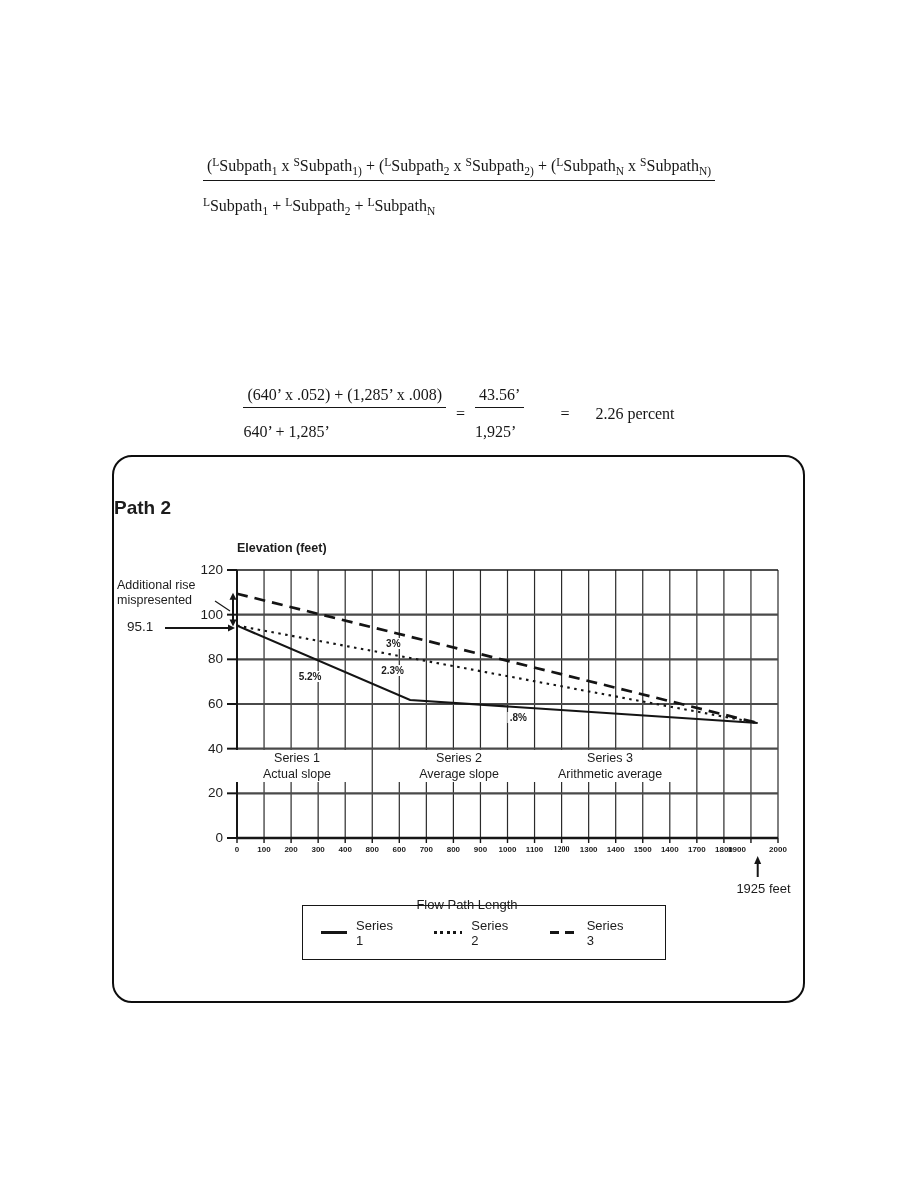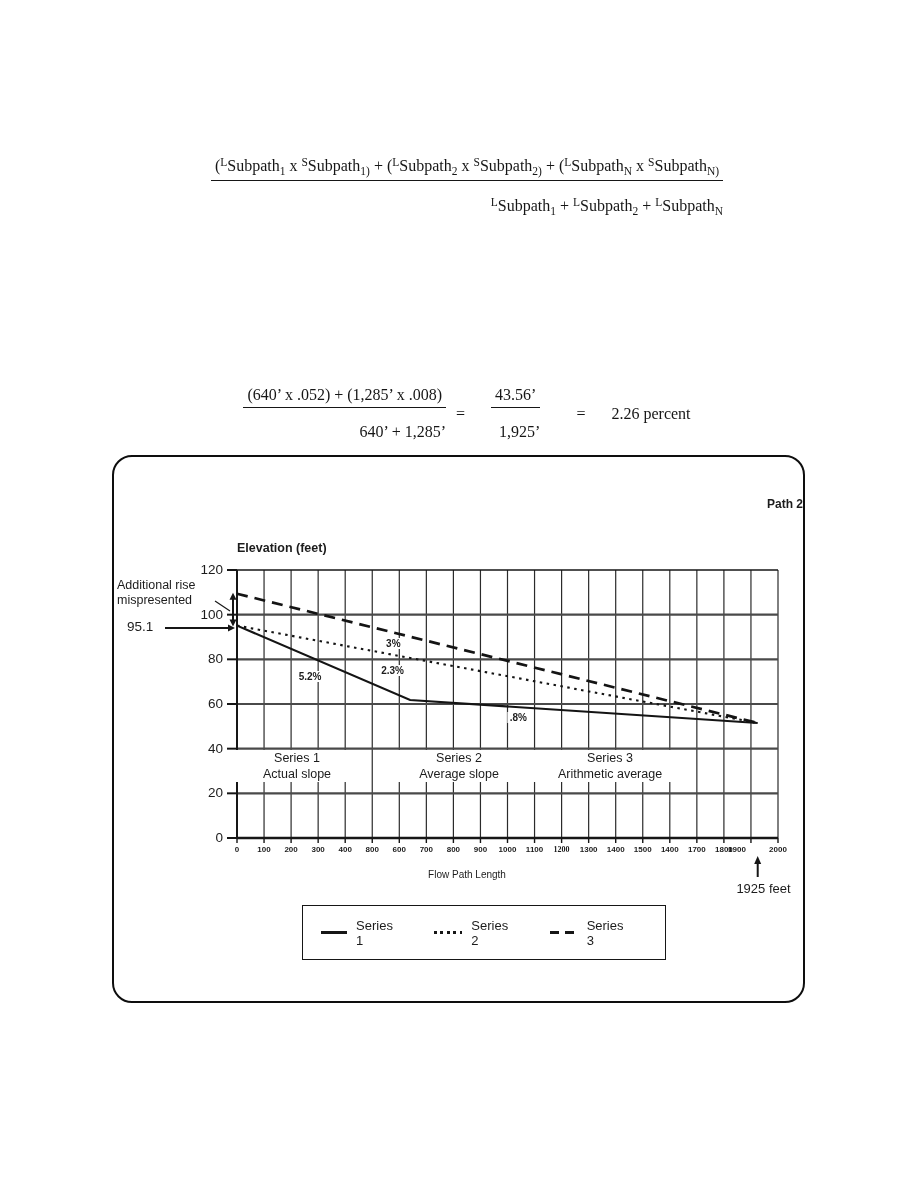--- a/index.html
+++ b/index.html
@@ -3,38 +3,38 @@
 <meta charset="utf-8">
 <style>
   html,body{margin:0;padding:0;background:#ffffff;}
   .page{position:relative;width:918px;height:1188px;background:#fff;overflow:hidden;
         font-family:"Liberation Serif", serif;color:#161616;}
 
   
   .formula{position:absolute;left:0;right:0;display:flex;justify-content:center;align-items:center;}
   .formula-1{top:156px;font-size:16px;}
   .formula-2{top:386px;font-size:16px;}
-  .frac{display:inline-block;text-align:right;margin-left:16px;}
+  .frac{display:inline-block;text-align:left;}
   .frac .num{border-bottom:1.6px solid #161616;padding:0 4px 3px 4px;}
   .frac .den{padding-top:15px;}
   .fsup{font-size:11.5px;vertical-align:4.5px;}
   .fsub{font-size:11.5px;vertical-align:-4px;}
   .eq{margin:0 10px;}
   .eq2{margin:0 26px 0 36px;}
 
   
   .figure-box{position:absolute;left:112px;top:455px;width:693px;height:548px;
               box-sizing:border-box;border:2.5px solid #0e0e0e;border-radius:20px;
               font-family:"Liberation Sans", sans-serif;color:#1c1c1c;}
   .figure-box svg{position:absolute;left:0;top:0;}
 
-  .chart-title{position:absolute;left:0;right:0;top:40px;text-align:right;
-               font-size:12px;font-weight:bold;}
+  .chart-title{position:absolute;left:0;right:0;top:40px;text-align:left;
+               font-size:19px;font-weight:bold;}
   .y-axis-title{position:absolute;left:123px;top:84px;font-size:12.5px;font-weight:bold;}
-  .x-axis-title{position:absolute;left:253px;width:200px;top:412px;text-align:center;font-size:10px;}
+  .x-axis-title{position:absolute;left:253px;width:200px;top:440px;text-align:center;font-size:13px;}
   .note{position:absolute;left:3px;top:121px;width:115px;font-size:12.5px;line-height:15px;}
   .start-val{position:absolute;left:13px;top:162px;font-size:13.5px;}
   .end-label{position:absolute;left:587px;width:125px;top:424px;text-align:center;font-size:13px;}
 
   .series-label{position:absolute;text-align:center;font-size:12.5px;line-height:16px;
                 background:#fff;top:293px;}
   .series-label.s1{left:110px;width:146px;}
   .series-label.s2{left:272px;width:146px;}
   .series-label.s3{left:413px;width:166px;}
 

